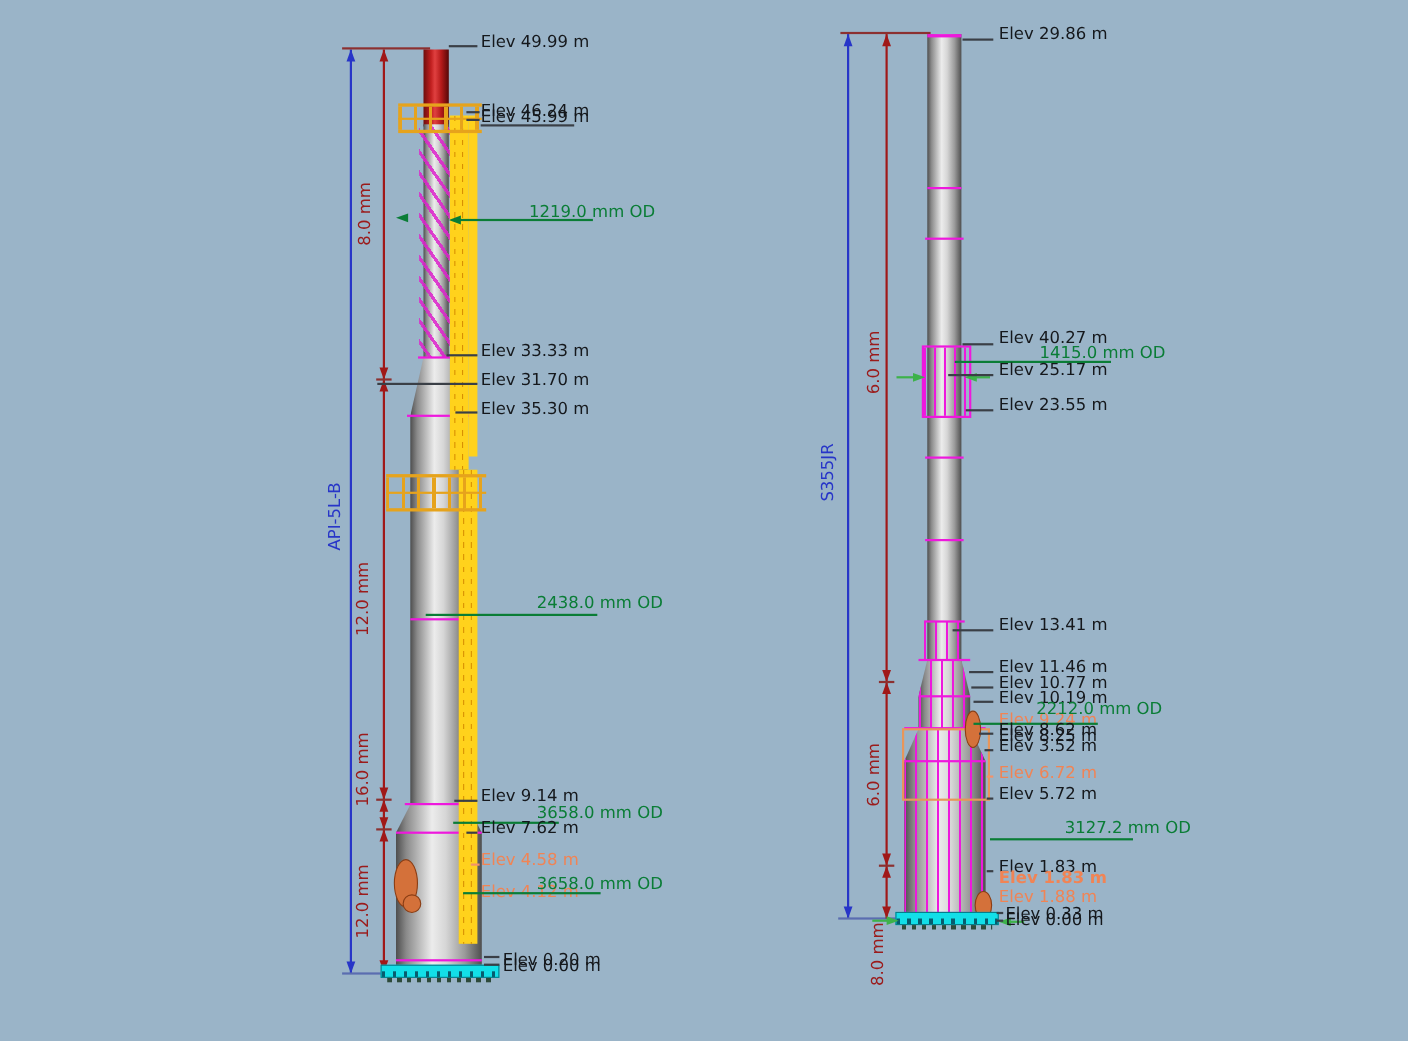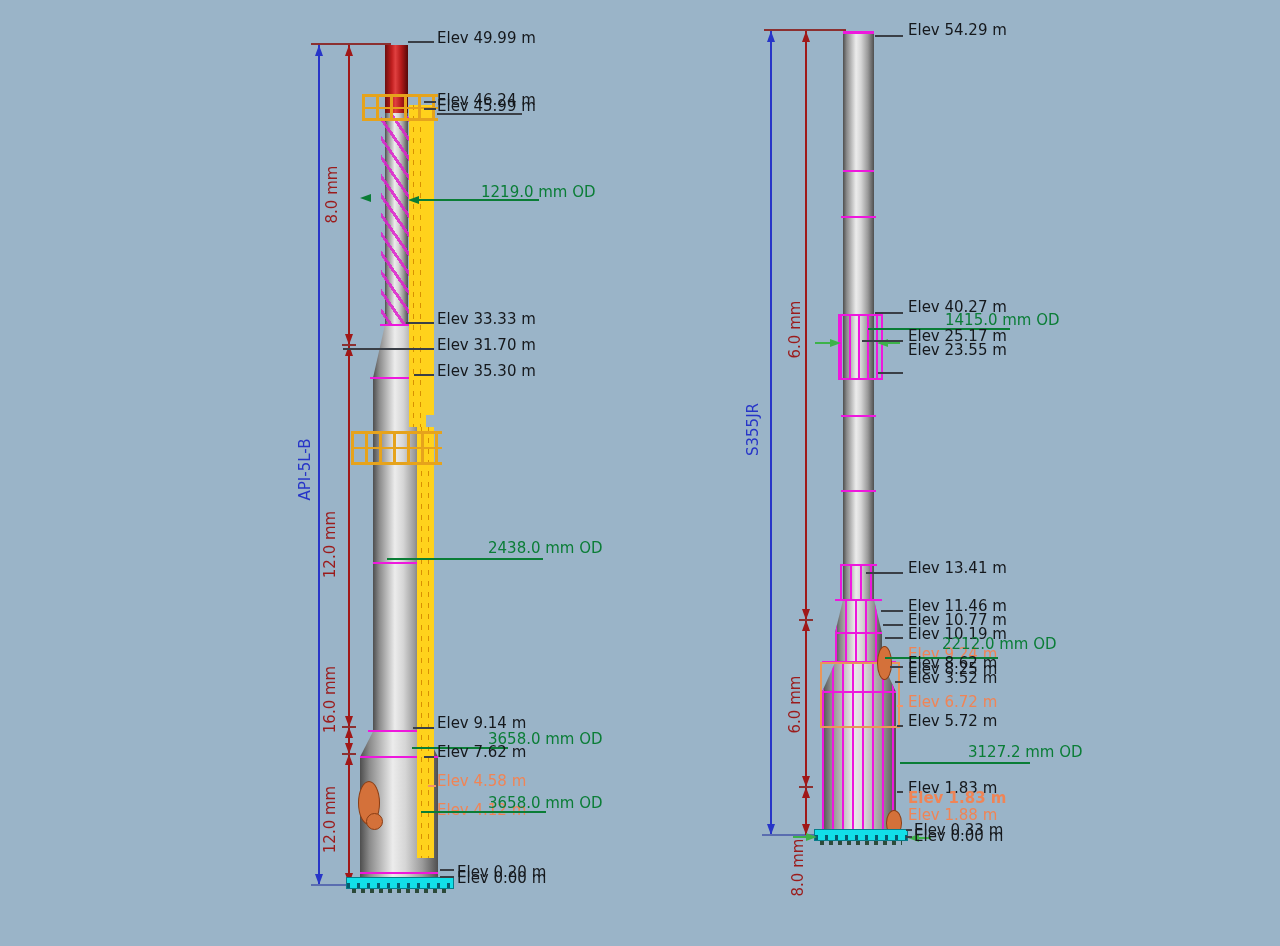--- a/index.html
+++ b/index.html
@@ -215,33 +215,33 @@
   <div class="lead green" style="left:886px;top:342px;width:14px;background:#3db24a;"></div>
 
   <div class="base" style="left:814px;top:829px;width:92px;height:10px;"></div>
   <div class="bolts" style="left:820px;top:841px;width:82px;"></div>
   <div class="lead green" style="left:793px;top:836px;width:17px;background:#3db24a;"></div>
   <div class="arr right lime" style="left:806px;top:833px;"></div>
   <div class="arr left lime" style="left:908px;top:834px;"></div>
   <div class="lead green" style="left:917px;top:837px;width:14px;background:#3db24a;"></div>
 
   <div class="lead" style="left:875px;top:35px;width:28px;"></div>
-  <div class="t" style="left:908px;top:22px;">Elev 54.29 m</div>
+  <div class="t" style="left:908px;top:22px;">Elev 29.86 m</div>
 
   <div class="lead" style="left:875px;top:312px;width:28px;"></div>
   <div class="t" style="left:908px;top:299px;">Elev 40.27 m</div>
 
   <div class="t green" style="left:905px;top:312px;">1415.0 mm OD</div>
   <div class="lead green" style="left:868px;top:328px;width:142px;"></div>
 
   <div class="lead" style="left:862px;top:340px;width:41px;"></div>
   <div class="t" style="left:908px;top:328px;">Elev 25.17 m</div>
 
   <div class="lead" style="left:878px;top:372px;width:25px;"></div>
-  <div class="t" style="left:908px;top:342px;">Elev 23.55 m</div>
+  <div class="t" style="left:908px;top:360px;">Elev 23.55 m</div>
 
   <div class="lead" style="left:866px;top:572px;width:37px;"></div>
   <div class="t" style="left:908px;top:560px;">Elev 13.41 m</div>
 
   <div class="lead" style="left:881px;top:610px;width:22px;"></div>
   <div class="t" style="left:908px;top:598px;">Elev 11.46 m</div>
 
   <div class="lead" style="left:883px;top:624px;width:20px;"></div>
   <div class="t" style="left:908px;top:612px;">Elev 10.77 m</div>
 

